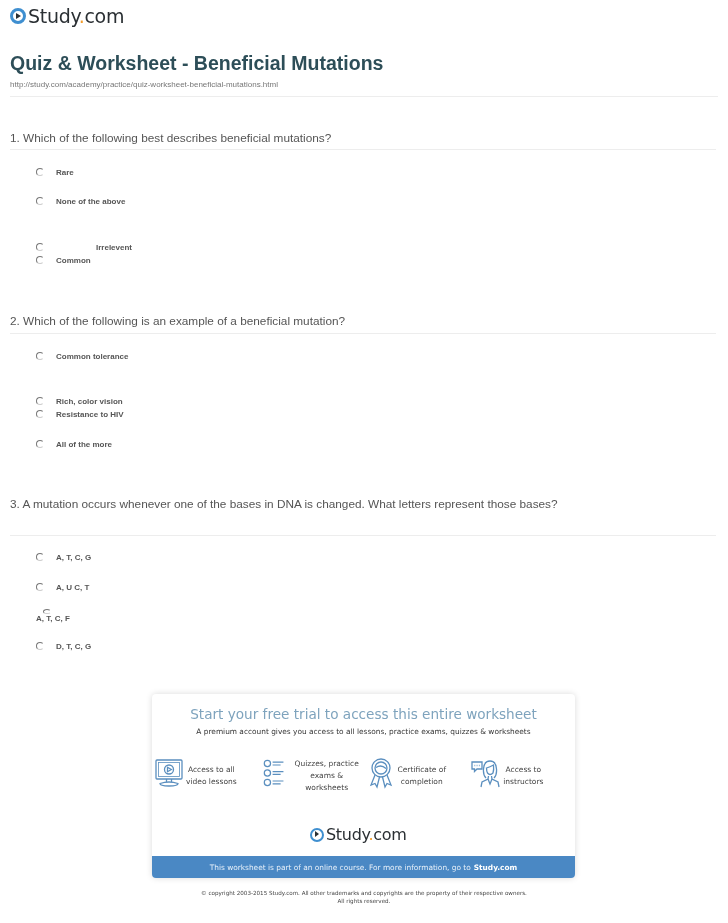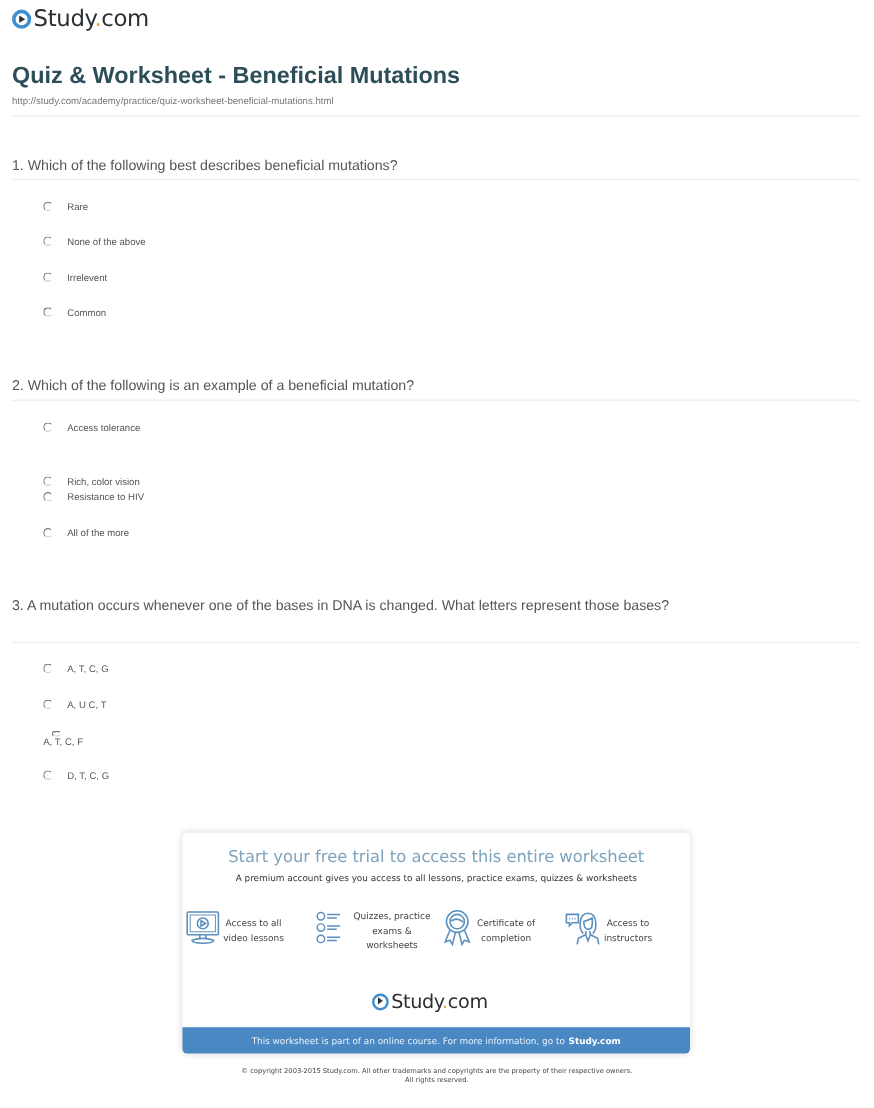--- a/index.html
+++ b/index.html
@@ -17,21 +17,21 @@
     .logo-top .mark::after { left: 3px; top: 2px; border-width: 3.5px 0 3.5px 5px; }
     .logo-top .word { font-size: 19px; font-weight: normal; }
 
     .page-title { position: absolute; left: 10px; top: 52px; font-size: 19.5px; font-weight: bold; color: #2d4e58; }
     .page-url { position: absolute; left: 10px; top: 80px; font-size: 8px; color: #777; }
     .hr { position: absolute; height: 1px; background: #ededed; }
 
     .question { position: absolute; left: 10px; width: 560px; font-size: 11.8px; color: #555; line-height: 19px; }
     .option { position: absolute; left: 36px; display: flex; align-items: center; height: 14px; }
     .radio { width: 8px; height: 8px; border-radius: 50%; border: 1.5px solid #777; border-right-color: transparent; border-bottom-color: #ccc; margin-right: 12px; }
-    .opt-label { font-size: 8px; font-weight: normal; color: #555; }
+    .opt-label { font-size: 8px; font-weight: bold; color: #555; }
 
     .promo { position: absolute; left: 152px; top: 694px; width: 423px; height: 184px; background: #fff; border-radius: 4px; box-shadow: 0 0 6px rgba(0,0,0,0.15); }
     .promo-title { position: absolute; left: 0; right: 0; top: 12px; text-align: center; font-family: "DejaVu Sans", sans-serif; font-size: 13.6px; color: #7ea3bd; font-weight: normal; }
     .promo-sub { position: absolute; left: 0; right: 0; top: 33px; text-align: center; font-family: "DejaVu Sans", sans-serif; font-size: 7.4px; color: #333; }
     .features { position: absolute; left: 0; right: 0; top: 58px; display: flex; }
     .feature { width: 25%; display: flex; flex-direction: row; align-items: center; }
     .feature-icon { width: 34px; height: 34px; }
     .feature-label { margin-top: 6px; text-align: center; font-family: "DejaVu Sans", sans-serif; font-size: 7.5px; color: #444; line-height: 12px; white-space: pre-line; }
 
     .logo-promo { left: 158px; top: 131px; }
@@ -59,34 +59,34 @@
 <div class="question" style="top:129px;">1. Which of the following best describes beneficial mutations?</div>
 <div class="hr" style="left:10px; top:149px; width:706px;"></div>
 <div class="option" style="top:165px;">
     <span class="radio"></span>
     <span class="opt-label">Rare</span>
   </div>
 <div class="option" style="top:194px;">
     <span class="radio"></span>
     <span class="opt-label">None of the above</span>
   </div>
-<div class="option" style="top:224px;">
+<div class="option" style="top:240px;gap:40px;">
     <span class="radio"></span>
     <span class="opt-label">Irrelevent</span>
   </div>
 <div class="option" style="top:253px;">
     <span class="radio"></span>
     <span class="opt-label">Common</span>
   </div>
 
 <div class="question" style="top:312px;">2. Which of the following is an example of a beneficial mutation?</div>
 <div class="hr" style="left:10px; top:333px; width:706px;"></div>
 <div class="option" style="top:349px;">
     <span class="radio"></span>
-    <span class="opt-label">Access tolerance</span>
+    <span class="opt-label">Common tolerance</span>
   </div>
 <div class="option" style="top:378px;margin-top:16px;">
     <span class="radio"></span>
     <span class="opt-label">Rich, color vision</span>
   </div>
 <div class="option" style="top:407px;">
     <span class="radio"></span>
     <span class="opt-label">Resistance to HIV</span>
   </div>
 <div class="option" style="top:437px;">

